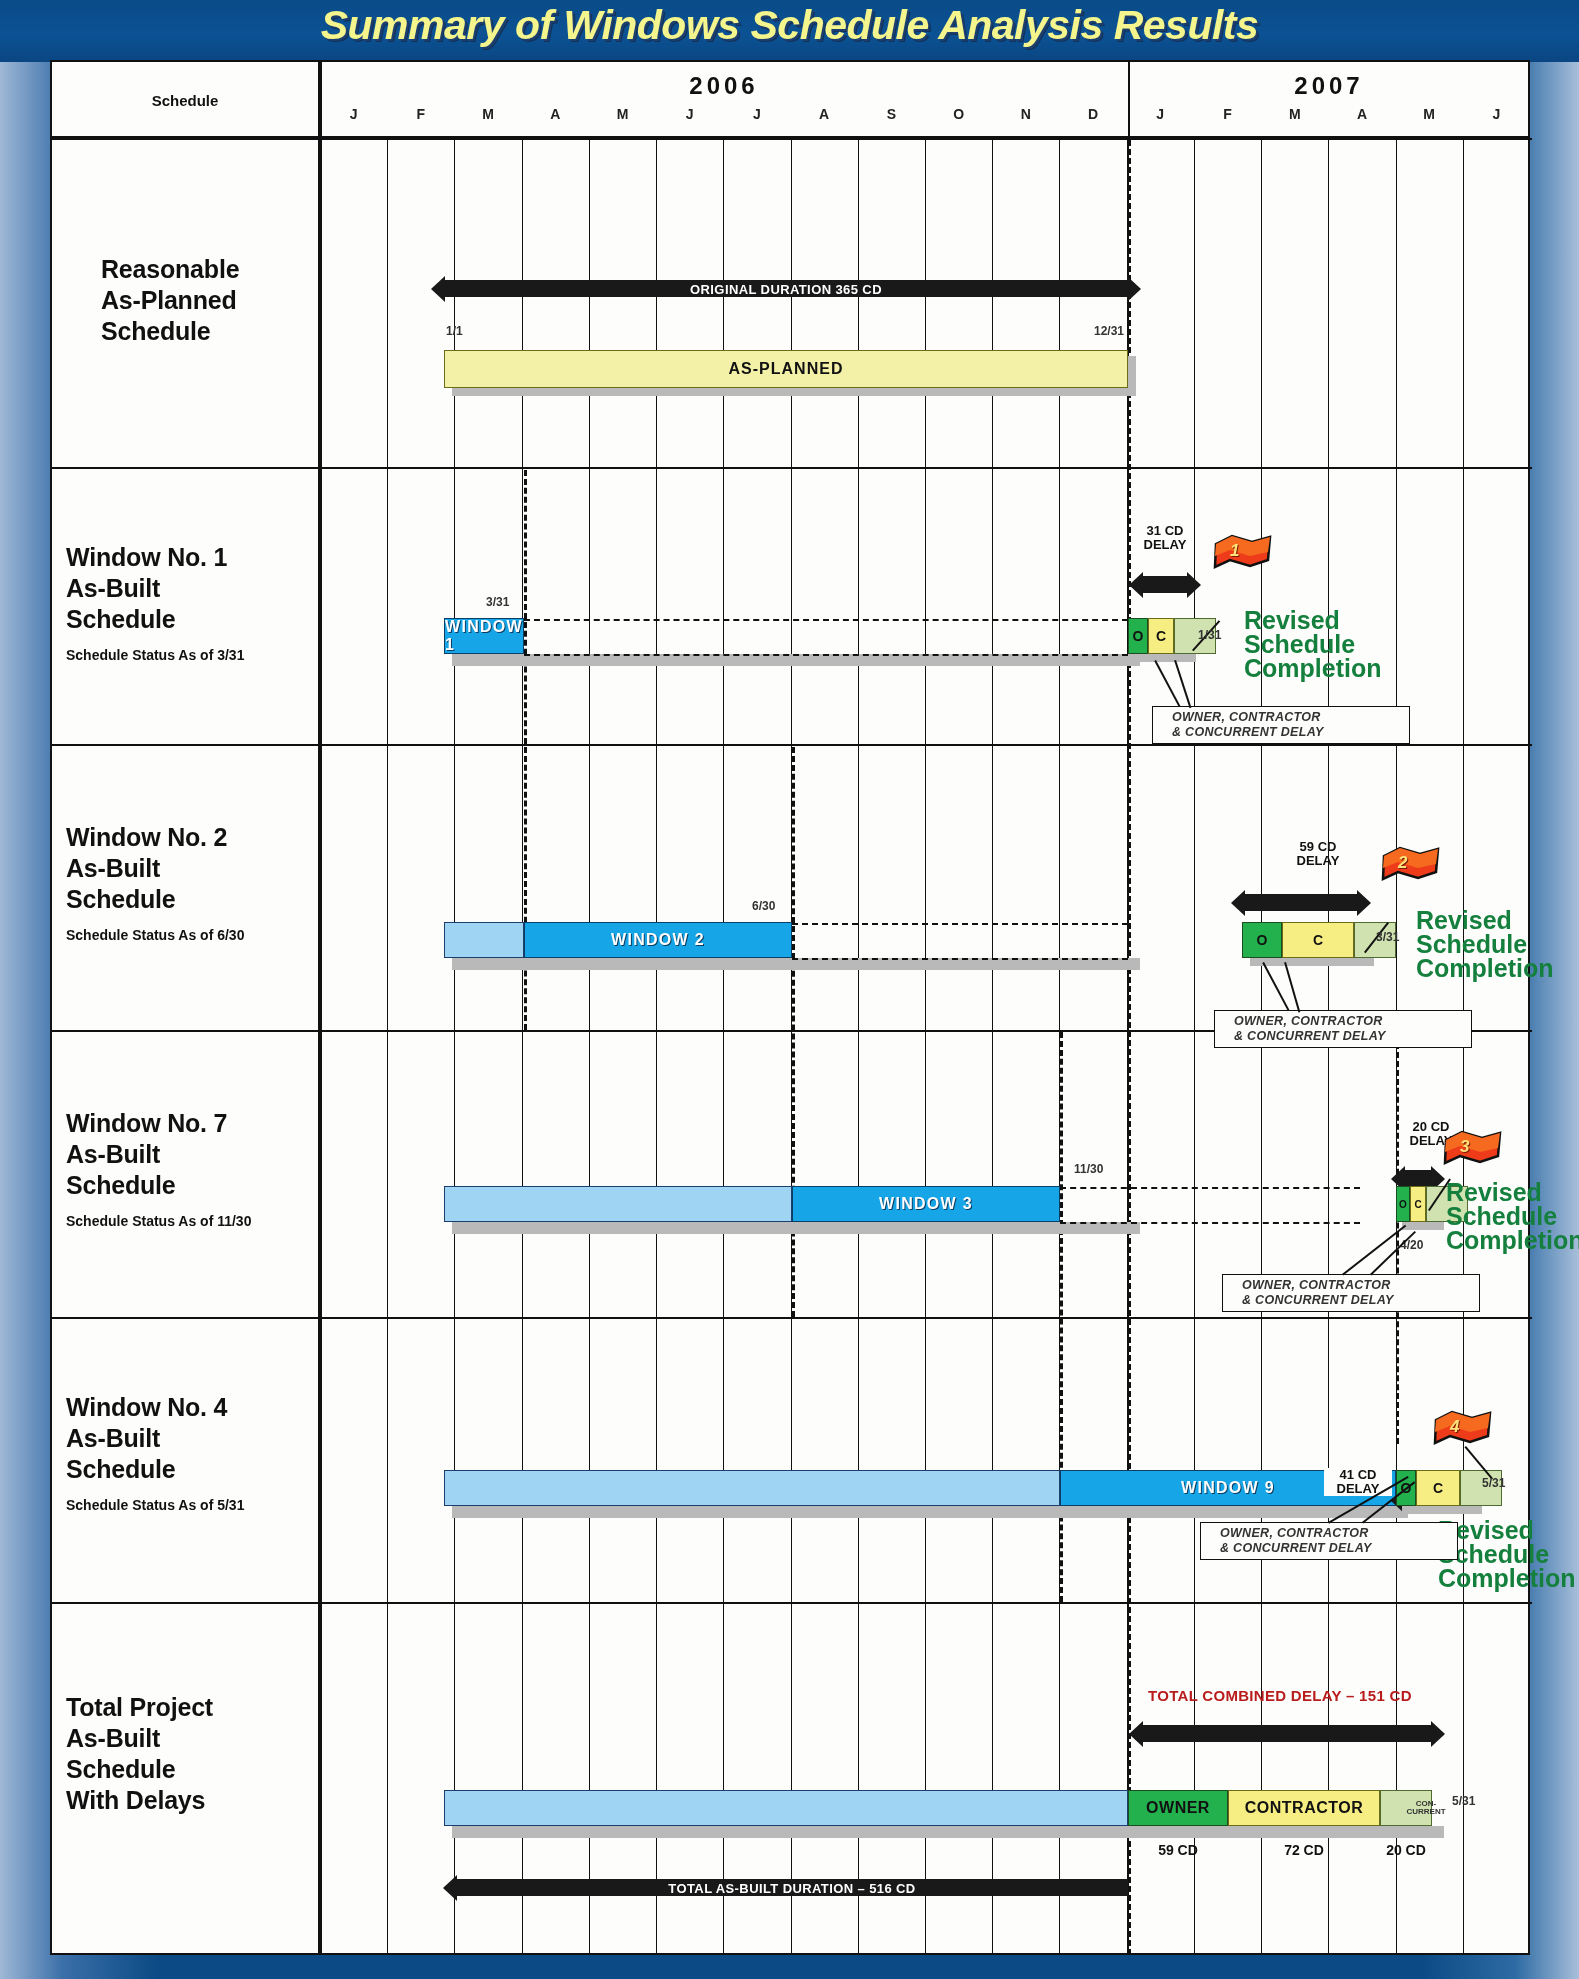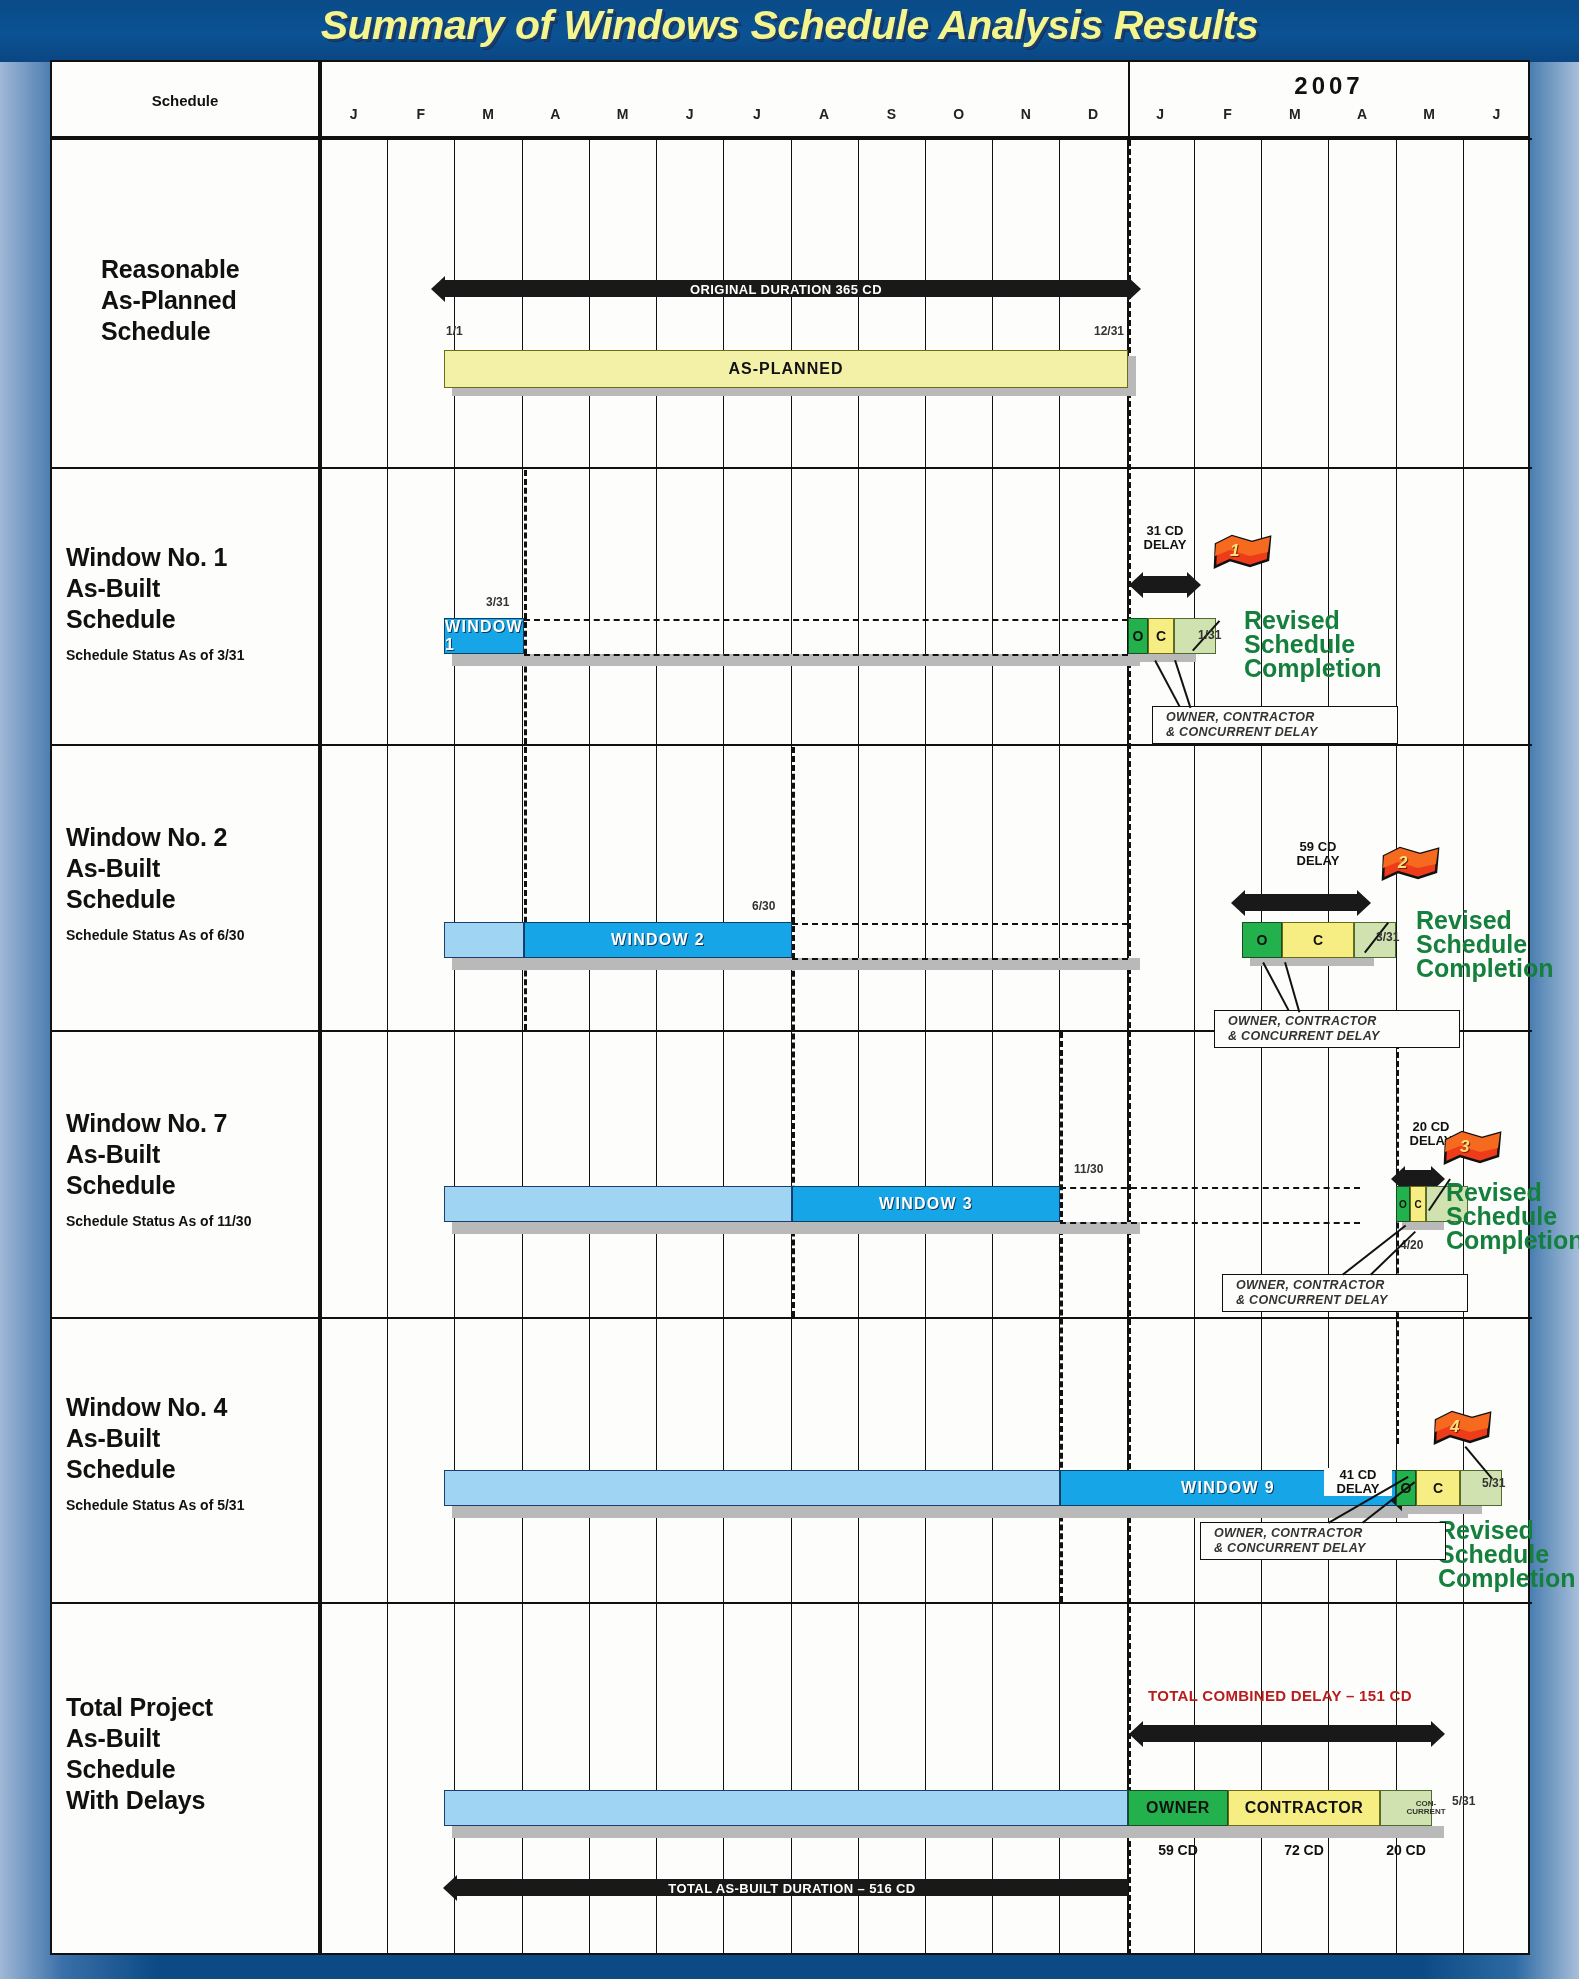--- a/index.html
+++ b/index.html
@@ -139,21 +139,21 @@
     position:absolute;font-size:25px;font-weight:bold;color:#15803d;line-height:24px;
   }
   .cdlabel{position:absolute;font-size:14px;font-weight:bold;color:#111;text-align:center;}
   .totaldelay{
     position:absolute;font-size:15px;font-weight:bold;color:#b91c1c;letter-spacing:0.3px;
   }
 
   
   .callout{
     position:absolute;background:#fdfdfb;border:1.5px solid #111;
-    padding:3px 13px;font-size:12.5px;font-style:italic;font-weight:bold;
+    padding:3px 19px;font-size:12.5px;font-style:italic;font-weight:bold;
     color:#333;line-height:15px;letter-spacing:0.3px;white-space:pre-line;
   }
 
   
   .ddline{
     position:absolute;width:0;
     border-left:3px dashed #111;
   }
   
   .dashh{position:absolute;height:0;border-top:2.5px dashed #111;}
@@ -171,20 +171,21 @@
 <body>
 
 <div id="frame-bg"></div>
 <div id="title-band"></div>
 <div id="page-title">Summary of Windows Schedule Analysis Results</div>
 
 <div id="sheet">
 
   <div id="hdr">
     <div id="hdr-label">Schedule</div>
+    <div class="yr-title" style="left:268px;width:808px;">2006</div>
     <div class="yr-title" style="left:1076px;width:402px;">2007</div>
     <div class="yr-divider" style="left:1076px;height:76px;"></div>
     <div id="mon-holder">
         <div class="mon" style="left: 268px; width: 67.2222px;">J</div>
         <div class="mon" style="left: 335.222px; width: 67.2222px;">F</div>
         <div class="mon" style="left: 402.444px; width: 67.2222px;">M</div>
         <div class="mon" style="left: 469.667px; width: 67.2222px;">A</div>
         <div class="mon" style="left: 536.889px; width: 67.2222px;">M</div>
         <div class="mon" style="left: 604.111px; width: 67.2222px;">J</div>
         <div class="mon" style="left: 671.333px; width: 67.2222px;">J</div>

